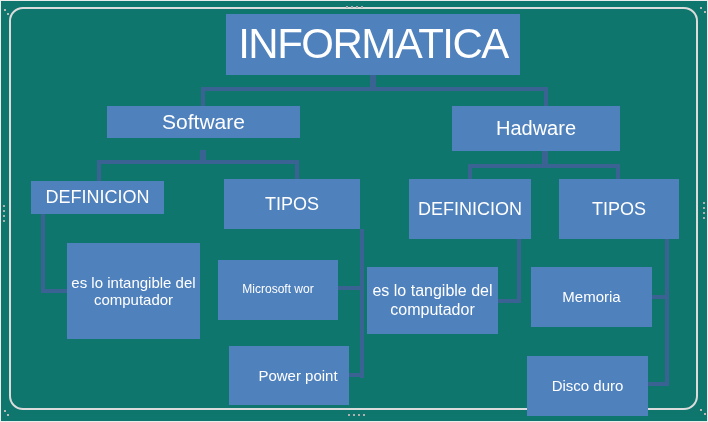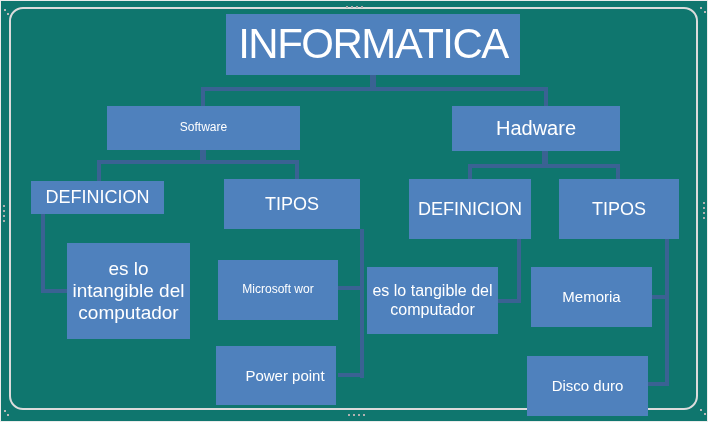--- a/index.html
+++ b/index.html
@@ -21,27 +21,27 @@
   .corner-dots{position:absolute;}
   .corner-dots .dot{position:absolute;width:2px;height:2px;background:#b9b9b9;}
 
   
   .node{
     position:absolute;background:#4f81bd;color:#ffffff;
     display:flex;align-items:center;justify-content:center;text-align:center;
     box-sizing:border-box;line-height:1.15;overflow:hidden;
   }
   .n-title{left:225px;top:13px;width:294px;height:61px;font-size:42px;letter-spacing:-1.5px;}
-  .n-software{left:106px;top:105px;width:193px;height:44px;font-size:12px;}
+  .n-software{left:106px;top:105px;width:193px;height:32px;font-size:21px;}
   .n-hadware{left:451px;top:105px;width:168px;height:45px;font-size:20px;}
   .n-swdef{left:30px;top:180px;width:133px;height:33px;font-size:18px;}
   .n-swtipos{left:223px;top:178px;width:136px;height:50px;font-size:18px;}
-  .n-swdeftext{left:66px;top:242px;width:123px;height:96px;font-size:19px;}
+  .n-swdeftext{left:66px;top:242px;width:133px;height:96px;font-size:15px;}
   .n-ms{left:217px;top:259px;width:120px;height:60px;font-size:12px;}
-  .n-pp{left:215px;top:345px;width:120px;height:59px;font-size:15px;padding-left:18px;}
+  .n-pp{left:228px;top:345px;width:120px;height:59px;font-size:15px;padding-left:18px;}
   .n-hwdef{left:408px;top:178px;width:122px;height:60px;font-size:18px;}
   .n-hwtipos{left:558px;top:178px;width:120px;height:60px;font-size:18px;}
   .n-hwdeftext{left:366px;top:266px;width:131px;height:67px;font-size:16px;}
   .n-mem{left:530px;top:266px;width:121px;height:60px;font-size:15px;}
   .n-dd{left:526px;top:355px;width:121px;height:60px;font-size:15px;}
 
   
   .conn{position:absolute;background:#3a6293;}
 </style>
 </head>

